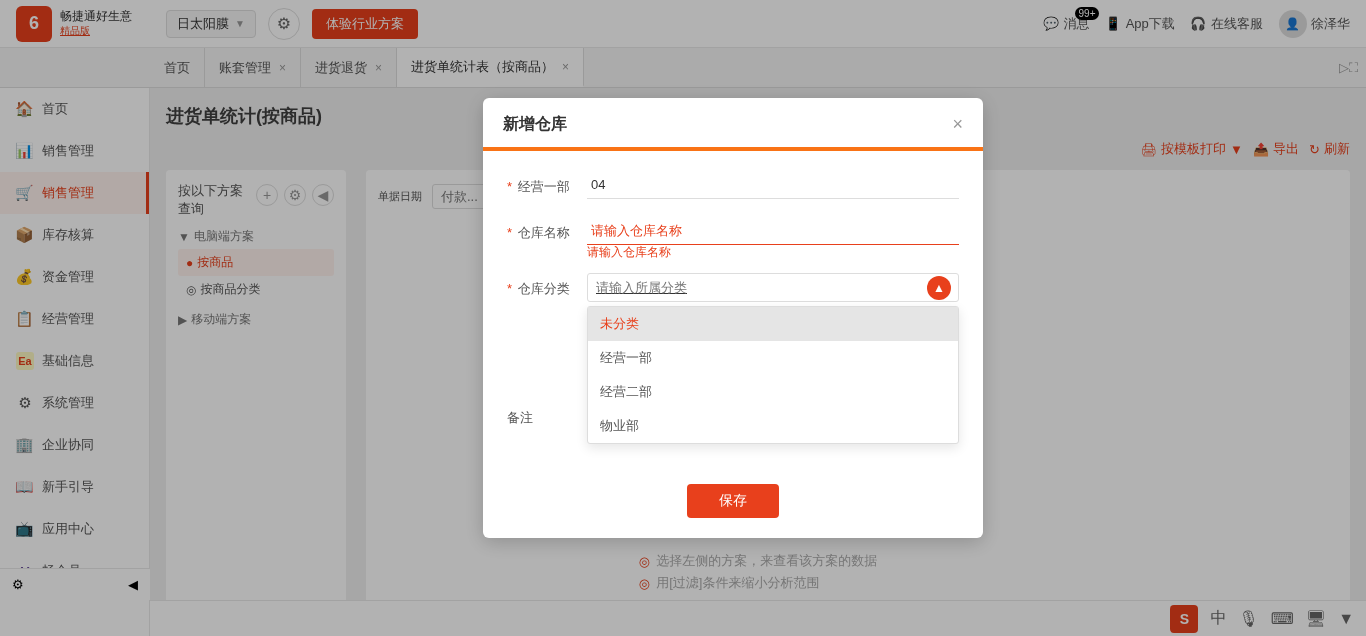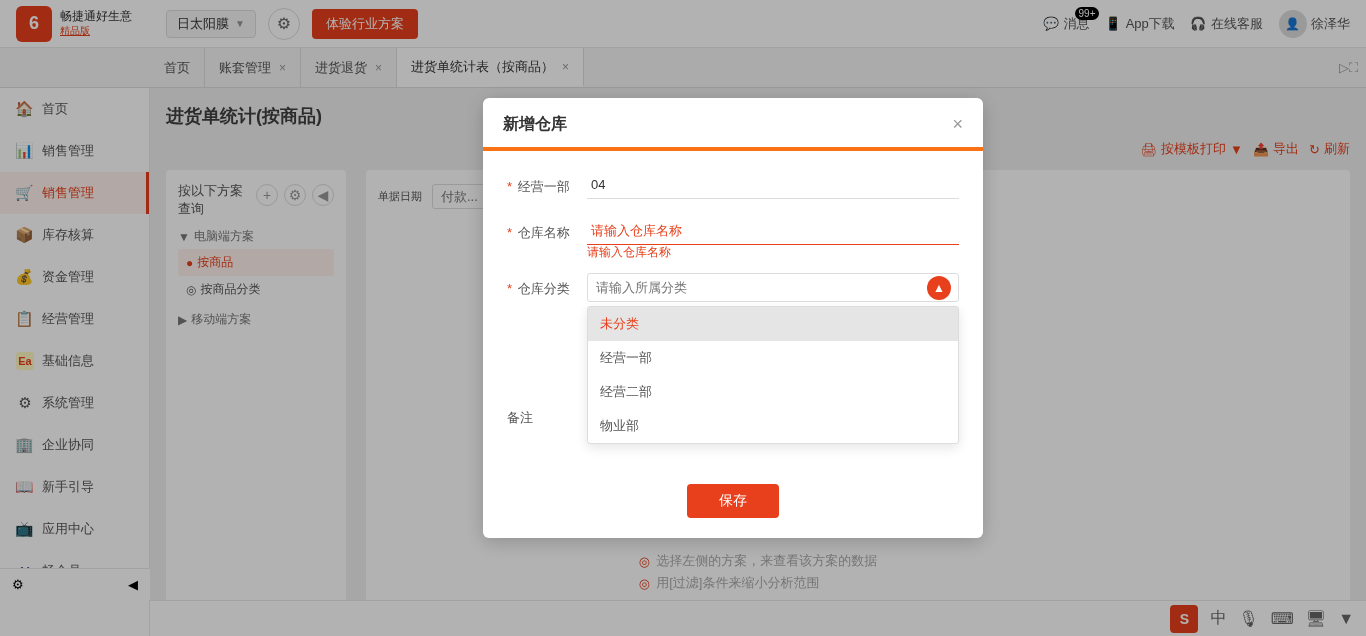--- a/index.html
+++ b/index.html
@@ -399,20 +399,21 @@
       position: relative;
     }
     .category-input {
       width: 100%;
       border: 1px solid #ddd;
       border-radius: 3px;
       padding: 6px 20px 6px 8px;
       font-size: 13px;
       outline: none;
       color: #333;
+      text-decoration: underline;
     }
     .category-arrow {
       position: absolute;
       right: 8px;
       top: 50%;
       transform: translateY(-50%);
       width: 24px;
       height: 24px;
       background: #e8401c;
       border-radius: 50%;

